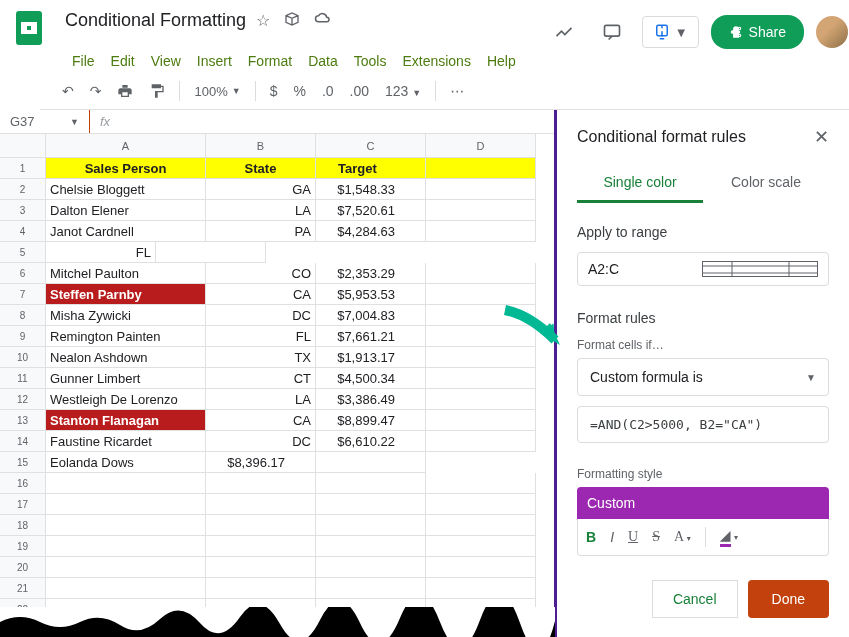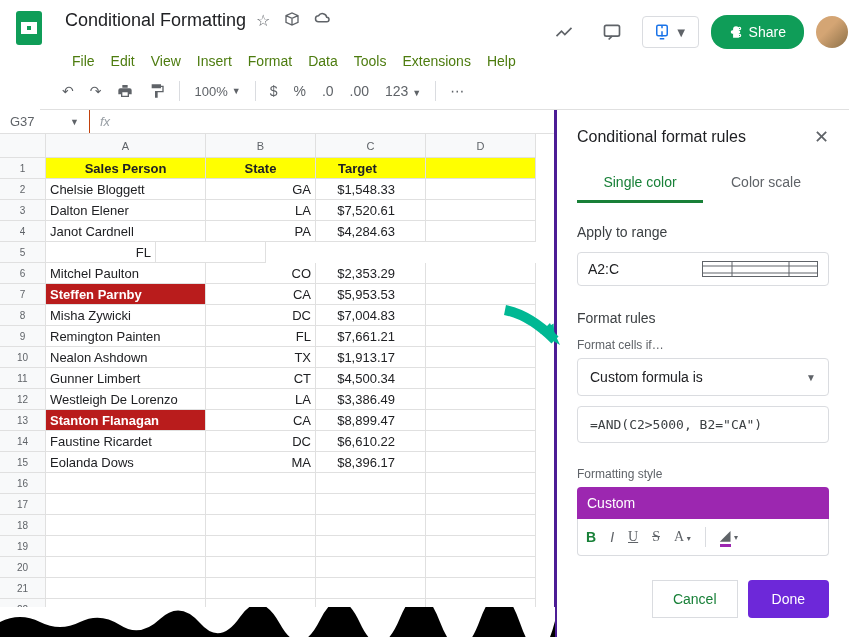--- a/index.html
+++ b/index.html
@@ -56,21 +56,21 @@
 .formula-input{border:1px solid #dadce0;border-radius:4px;padding:10px 12px;margin-bottom:24px;font-size:13px;font-family:monospace;color:#3c4043}
 .custom-badge{background:#9c27b0;color:#fff;padding:8px 10px;font-size:14px;font-weight:500;border-radius:4px 4px 0 0}
 .format-icons{border:1px solid #dadce0;border-top:none;border-radius:0 0 4px 4px;padding:8px;display:flex;gap:14px;align-items:center;margin-bottom:24px}
 .fmt-icon{font-size:14px;color:#5f6368;cursor:pointer;font-family:'Times New Roman',serif}
 .fmt-icon.bold{color:#188038;font-weight:bold;font-family:Arial}
 .fmt-icon.strike{text-decoration:line-through}
 .fmt-icon.under{text-decoration:underline}
 .fill-icon{display:inline-block;border-bottom:3px solid #9c27b0;padding-bottom:1px}
 .panel-buttons{display:flex;justify-content:flex-end;gap:10px}
 .btn-cancel{border:1px solid #dadce0;background:#fff;color:#188038;padding:10px 20px;border-radius:0;font-size:14px;font-weight:500;cursor:pointer}
-.btn-done{border:none;background:#6d28d9;color:#fff;padding:10px 24px;border-radius:4px;font-size:14px;font-weight:500;cursor:pointer}
+.btn-done{border:none;background:#c2410c;color:#fff;padding:10px 24px;border-radius:4px;font-size:14px;font-weight:500;cursor:pointer}
 .arrow{position:absolute;left:500px;top:305px;z-index:10;pointer-events:none}
 svg{display:block}
 .tear{position:absolute;left:0;bottom:0;width:555px;height:30px;background:#fff}
 .tear svg{width:100%;height:100%}
 </style>
 </head>
 <body>
 
 <div class="header">
   <div class="logo">
@@ -276,21 +276,20 @@
           <div class="row">
             <div class="row-h">14</div>
             <div class="cell a">Faustine Ricardet</div>
             <div class="cell b">DC</div>
             <div class="cell c">$6,610.22</div>
             <div class="cell d"></div>
           </div>
           <div class="row">
             <div class="row-h">15</div>
             <div class="cell a">Eolanda Dows</div>
-            <div class="cell b">MA</div>
             <div class="cell c">$8,396.17</div>
             <div class="cell d"></div>
           </div>
           <div class="row">
             <div class="row-h">16</div>
             <div class="cell a"></div>
             <div class="cell b"></div>
             <div class="cell c"></div>
             <div class="cell d"></div>
           </div>

